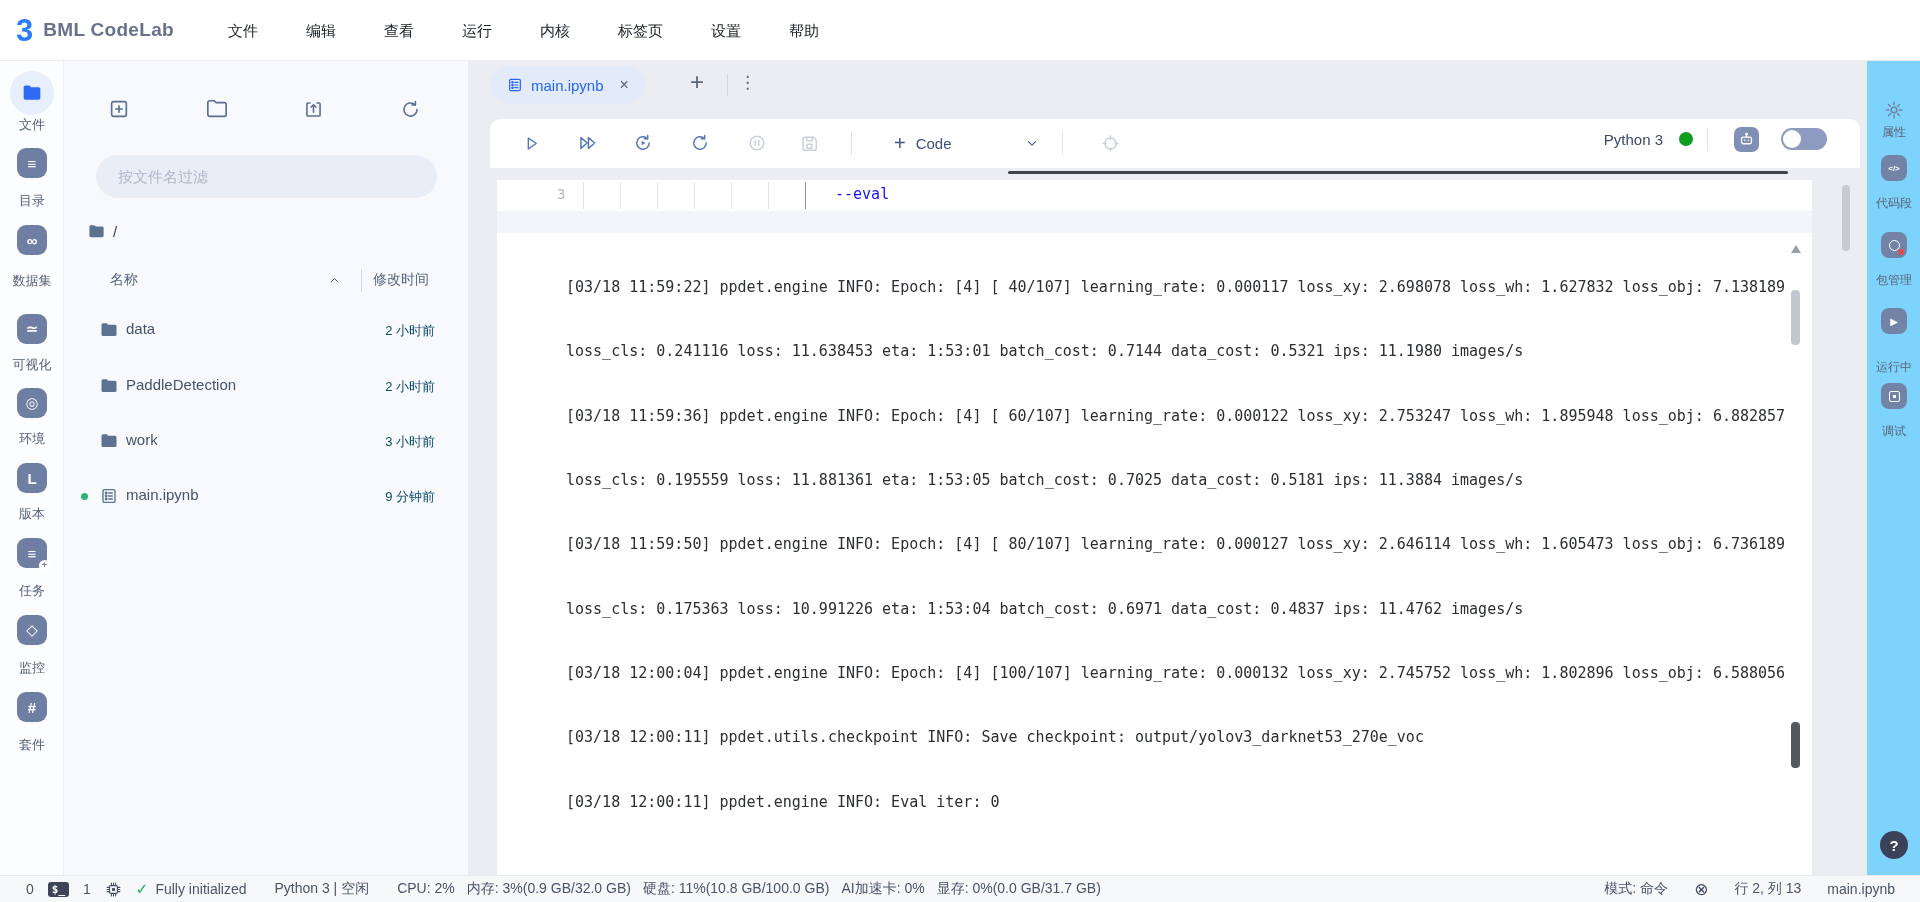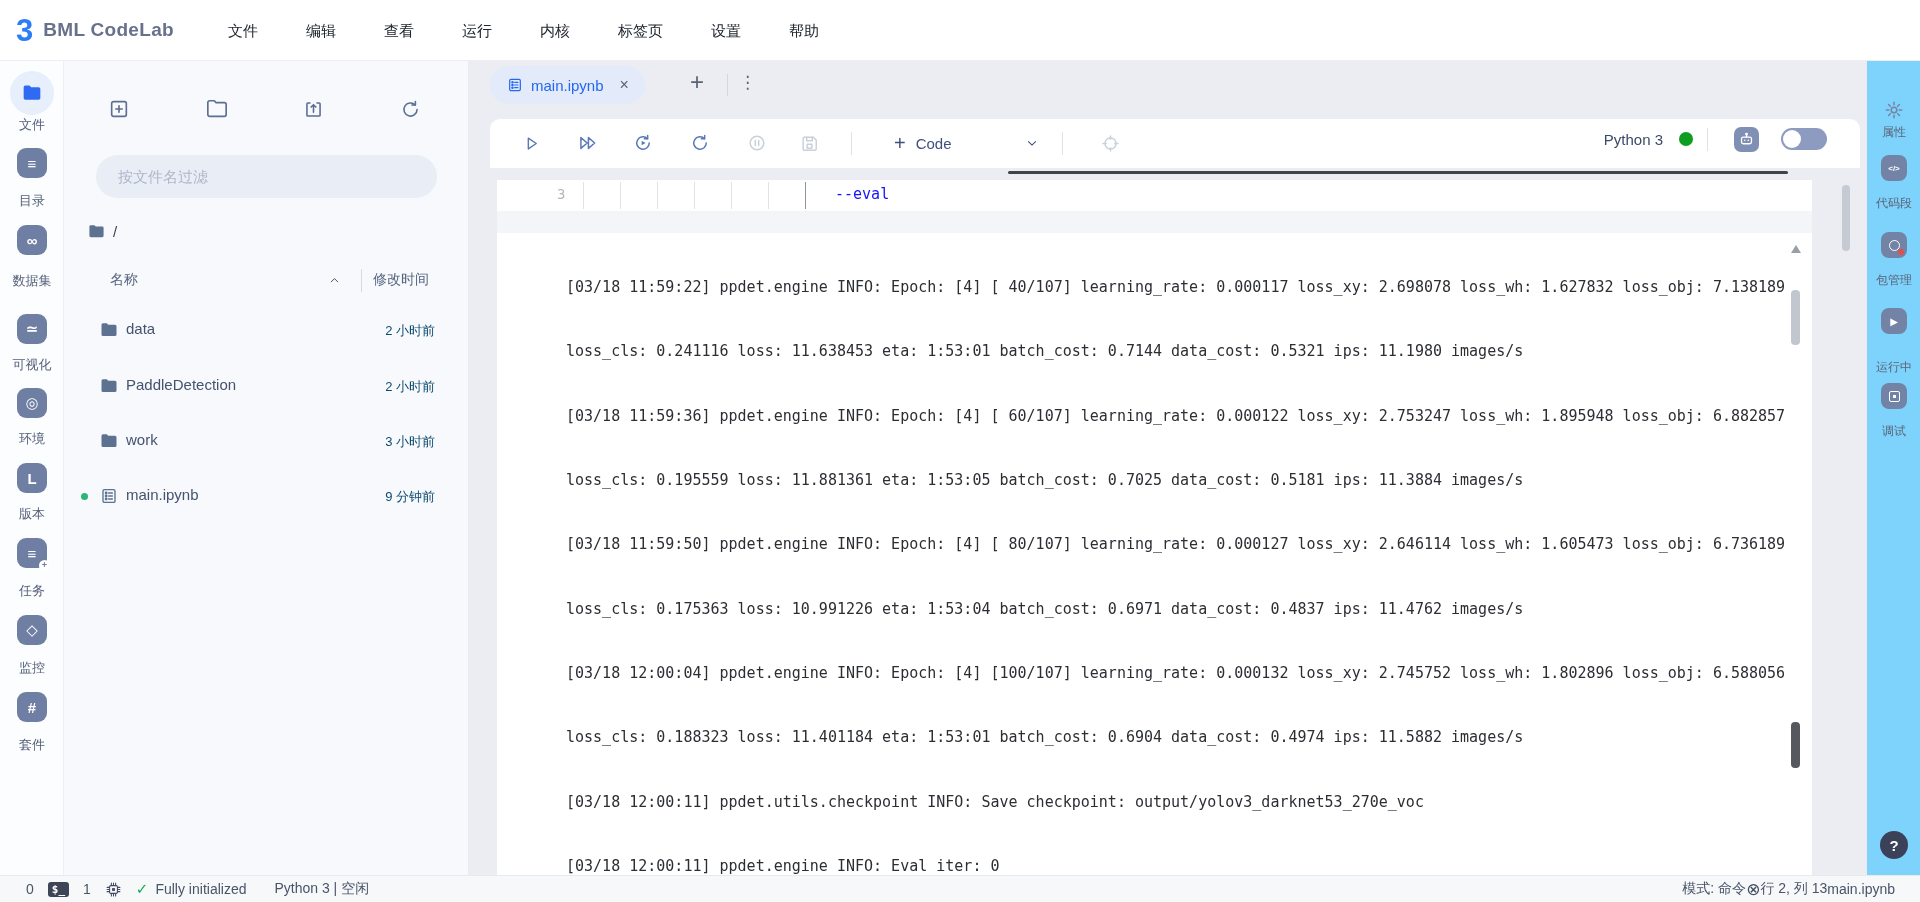--- a/index.html
+++ b/index.html
@@ -80,21 +80,21 @@
   .rr-item{position:absolute;width:54px;text-align:center}
   .rr-label{font-size:12px;color:#5a6478}
   .rbadge{width:26px;height:26px;border-radius:8px;background:#7383a6;color:#fff;display:flex;align-items:center;justify-content:center;margin:0 auto;position:relative;cursor:pointer}
   .help{position:absolute;left:13px;top:770px;width:28px;height:28px;border-radius:50%;background:#3a4159;color:#fff;font-size:15px;font-weight:bold;display:flex;align-items:center;justify-content:center;cursor:pointer}
   
   .sbar{position:absolute;left:0;top:875px;width:1920px;height:27px;background:#f7f8fa;border-top:1px solid #e8eaee;display:flex;align-items:center;font-size:14px;color:#4a5468}
   .sb-left{margin-left:26px;display:flex;align-items:center;gap:14px;white-space:nowrap}
   .tbadge{background:#3e4556;color:#fff;font-family:"DejaVu Sans Mono",monospace;font-size:11px;padding:1px 4px;border-radius:3px;font-weight:bold}
   .chk{color:#1ea75c;font-weight:bold;font-size:15px}
   .res{display:flex;gap:12px;margin-left:14px;white-space:nowrap}
-  .sb-right{margin-left:auto;margin-right:25px;display:flex;align-items:center;white-space:nowrap}
+  .sb-right{margin-left:auto;margin-right:25px;display:flex;align-items:center;gap:26px;white-space:nowrap}
   .shield{font-size:17px;color:#434c61}
 </style>
 </head>
 <body>
 
 <svg width="0" height="0" style="position:absolute">
   <defs>
     <symbol id="s-folder" viewBox="0 0 24 24">
         <path d="M2 5a2 2 0 0 1 2-2h5l2 2h9a2 2 0 0 1 2 2v11a2 2 0 0 1-2 2H4a2 2 0 0 1-2-2z"></path>
       </symbol>
@@ -403,21 +403,20 @@
 
   <div class="outarea">
     <div class="log">
       <div>[03/18 11:59:22] ppdet.engine INFO: Epoch: [4] [ 40/107] learning_rate: 0.000117 loss_xy: 2.698078 loss_wh: 1.627832 loss_obj: 7.138189</div>
       <div>loss_cls: 0.241116 loss: 11.638453 eta: 1:53:01 batch_cost: 0.7144 data_cost: 0.5321 ips: 11.1980 images/s</div>
       <div>[03/18 11:59:36] ppdet.engine INFO: Epoch: [4] [ 60/107] learning_rate: 0.000122 loss_xy: 2.753247 loss_wh: 1.895948 loss_obj: 6.882857</div>
       <div>loss_cls: 0.195559 loss: 11.881361 eta: 1:53:05 batch_cost: 0.7025 data_cost: 0.5181 ips: 11.3884 images/s</div>
       <div>[03/18 11:59:50] ppdet.engine INFO: Epoch: [4] [ 80/107] learning_rate: 0.000127 loss_xy: 2.646114 loss_wh: 1.605473 loss_obj: 6.736189</div>
       <div>loss_cls: 0.175363 loss: 10.991226 eta: 1:53:04 batch_cost: 0.6971 data_cost: 0.4837 ips: 11.4762 images/s</div>
       <div>[03/18 12:00:04] ppdet.engine INFO: Epoch: [4] [100/107] learning_rate: 0.000132 loss_xy: 2.745752 loss_wh: 1.802896 loss_obj: 6.588056</div>
-      <div>loss_cls: 0.188323 loss: 11.401184 eta: 1:53:01 batch_cost: 0.6904 data_cost: 0.4974 ips: 11.5882 images/s</div>
       <div>[03/18 12:00:11] ppdet.utils.checkpoint INFO: Save checkpoint: output/yolov3_darknet53_270e_voc</div>
       <div>[03/18 12:00:11] ppdet.engine INFO: Eval iter: 0</div>
       
       
       
       
       
       
       
       
@@ -484,20 +483,27 @@
     <span class="tbadge">$_</span>
     <span>1</span>
     <svg class="ic" width="17" height="17" style="color:#424b5f;stroke-width:1.5">
         <use href="#s-chip"></use>
       </svg>
     <span style="display:flex;align-items:center;gap:7px">
       <span class="chk">✓</span>
       <span>Fully initialized</span>
     </span>
     <span style="margin-left:14px">Python 3 | 空闲</span>
+    <span class="res">
+      <span>CPU: 2%</span>
+      <span>内存: 3%(0.9 GB/32.0 GB)</span>
+      <span>硬盘: 11%(10.8 GB/100.0 GB)</span>
+      <span>AI加速卡: 0%</span>
+      <span>显存: 0%(0.0 GB/31.7 GB)</span>
+    </span>
   </div>
   <div class="sb-right">
     <span>模式: 命令</span>
     <span class="shield">⊗</span>
     <span>行 2, 列 13</span>
     <span>main.ipynb</span>
   </div>
 </div>
 
 </body></html>

